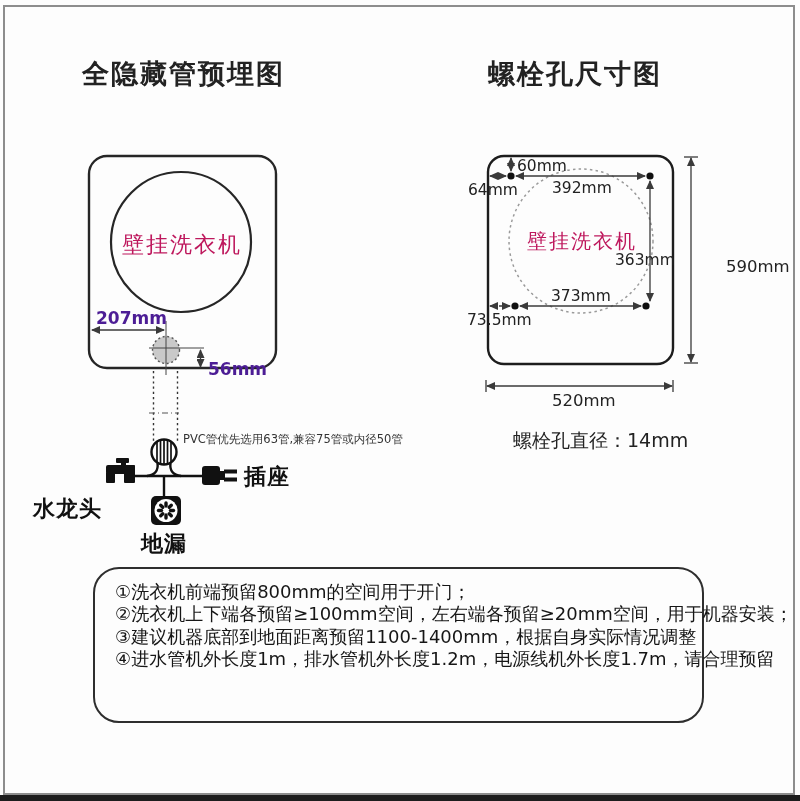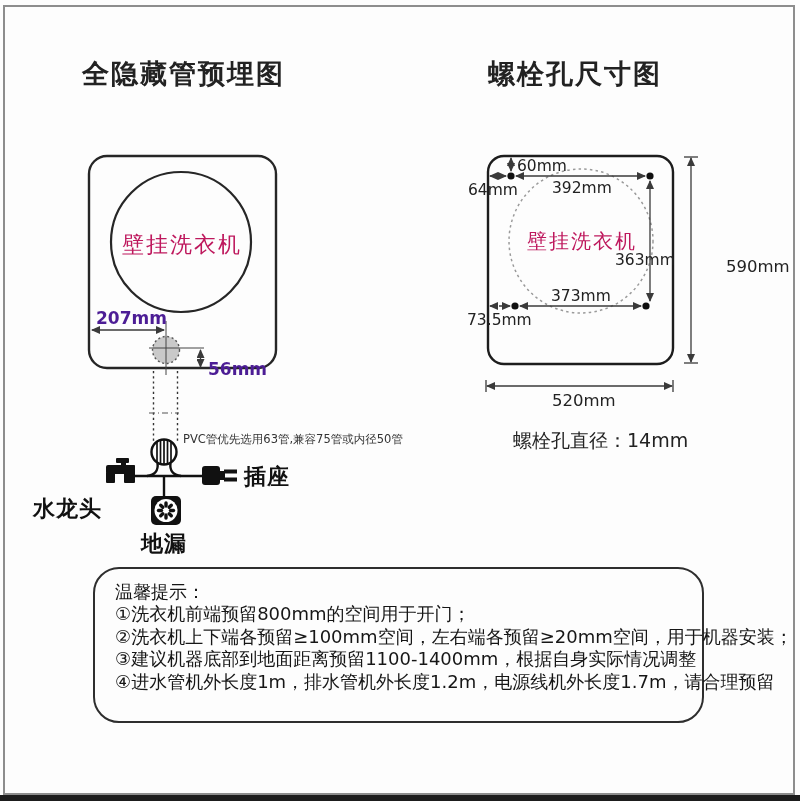--- a/index.html
+++ b/index.html
@@ -157,21 +157,20 @@
   <div class="abs dim" style="left:468px;top:181px;">64mm</div>
   <div class="abs dim" style="left:552px;top:179px;">392mm</div>
   <div class="abs dim" style="left:615px;top:251px;">363mm</div>
   <div class="abs dim" style="left:551px;top:287px;">373mm</div>
   <div class="abs dim" style="left:467px;top:311px;">73.5mm</div>
   <div class="abs dim" style="left:552px;top:391px;font-size:16.5px;">520mm</div>
   <div class="abs dim" style="left:701px;top:257px;font-size:16.5px;margin-left:25px;">590mm</div>
   <div class="abs dim" style="left:513px;top:428px;font-size:19px;">螺栓孔直径：14mm</div>
 
   <div class="tips-box">
-    <div class="tips-line">温馨提示：</div>
     <div class="tips-line">①洗衣机前端预留800mm的空间用于开门；</div>
     <div class="tips-line">②洗衣机上下端各预留≥100mm空间，左右端各预留≥20mm空间，用于机器安装；</div>
     <div class="tips-line">③建议机器底部到地面距离预留1100-1400mm，根据自身实际情况调整</div>
     <div class="tips-line">④进水管机外长度1m，排水管机外长度1.2m，电源线机外长度1.7m，请合理预留</div>
   </div>
 
   <div class="bottom-bar"></div>
 </div>
 
 </body></html>

